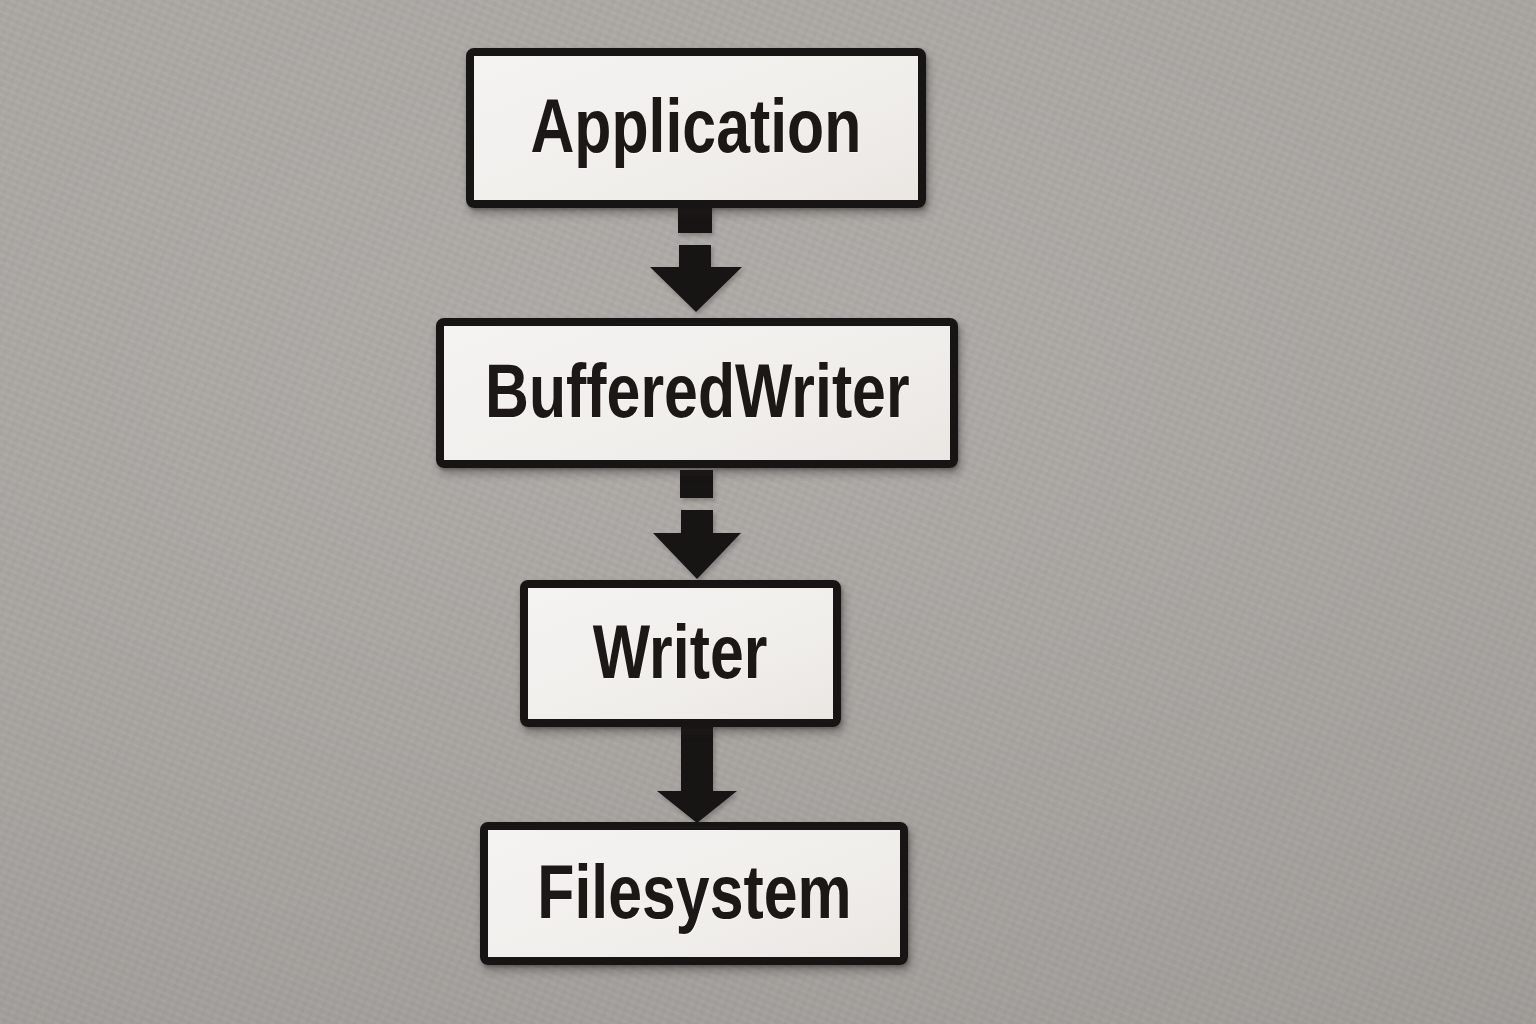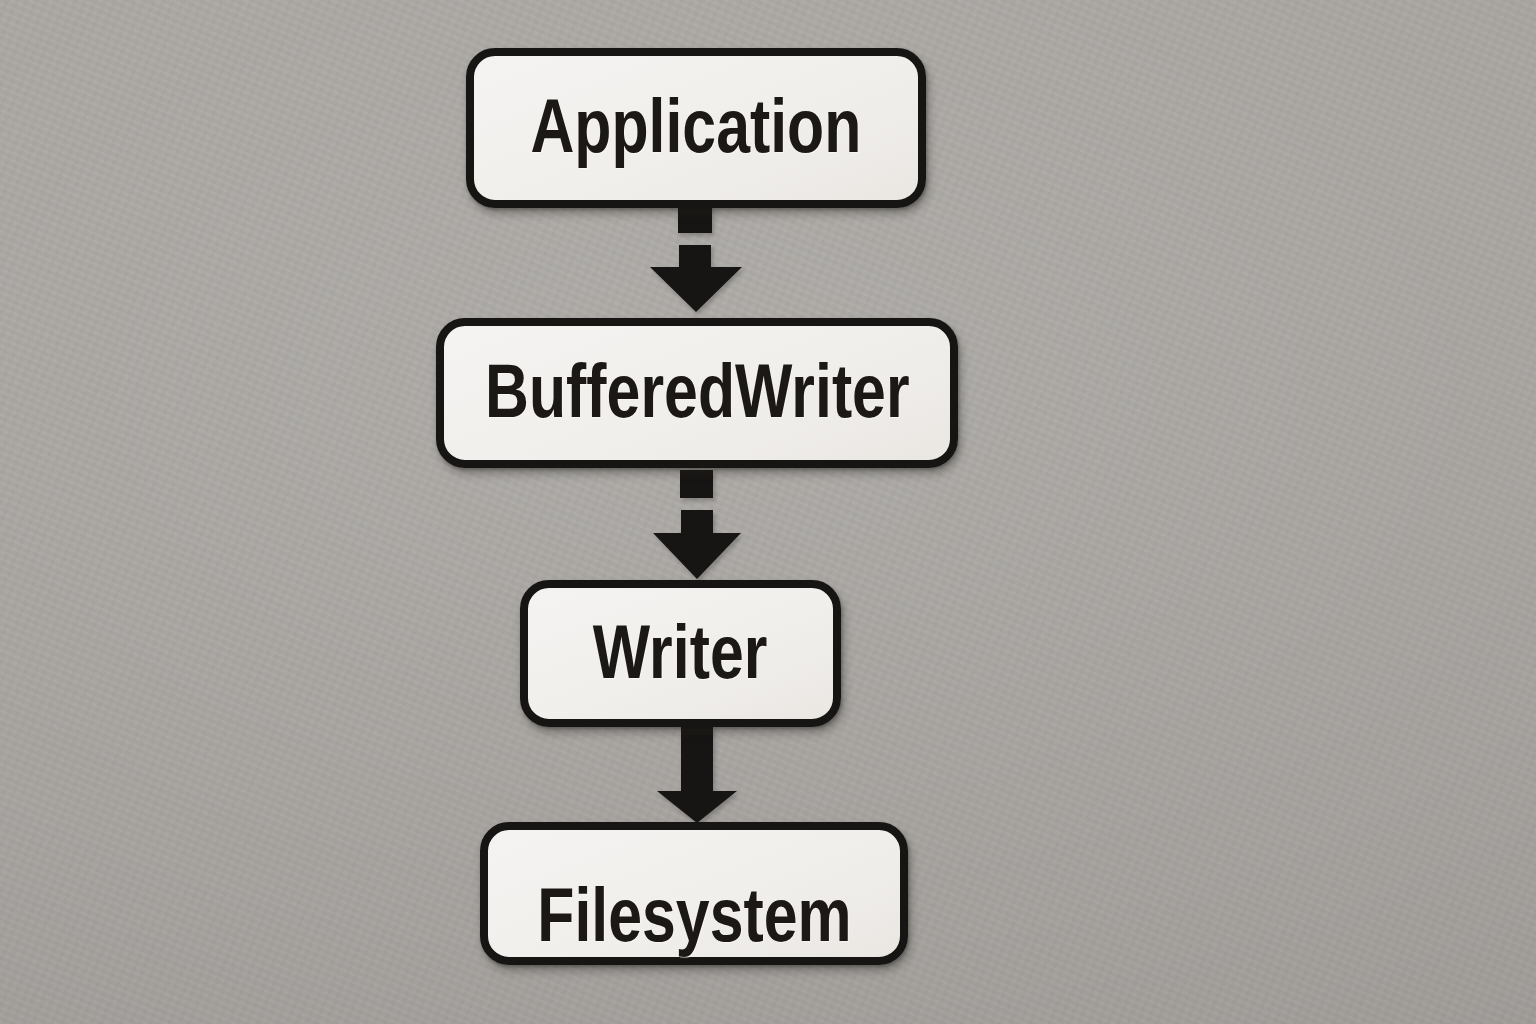--- a/index.html
+++ b/index.html
@@ -28,21 +28,21 @@
     inset: 0;
     background:
       repeating-linear-gradient(23deg, rgba(255,255,255,0.018) 0 3px, rgba(0,0,0,0.015) 3px 7px),
       repeating-linear-gradient(-67deg, rgba(255,255,255,0.013) 0 5px, rgba(0,0,0,0.012) 5px 9px);
     pointer-events: none;
   }
   .node {
     position: absolute;
     box-sizing: border-box;
     border: 8px solid #171513;
-    border-radius: 29px;
+    border-radius: 8px;
     background: linear-gradient(158deg, #f5f3f1 0%, #f1efec 55%, #eae7e3 100%);
     box-shadow:
       3px 6px 9px rgba(40,36,32,0.35),
       1px 2px 3px rgba(0,0,0,0.25);
     display: flex;
     align-items: center;
     justify-content: center;
     z-index: 2;
   }
   .node .label {
@@ -53,21 +53,21 @@
     transform: scaleX(0.8);
     transform-origin: 50% 50%;
     letter-spacing: 0px;
     text-shadow: 1px 1px 1px rgba(255,255,255,0.55);
     line-height: 1;
     padding-bottom: 4px;
   }
   .node-application    { left: 466px; top:  48px; width: 460px; height: 160px; }
   .node-bufferedwriter { left: 436px; top: 318px; width: 522px; height: 150px; justify-content: center; }
   .node-writer         { left: 520px; top: 580px; width: 321px; height: 147px; }
-  .node-filesystem     { left: 480px; top: 822px; width: 428px; height: 143px; align-items: flex-end; }
+  .node-filesystem     { left: 480px; top: 822px; width: 428px; height: 143px; }
 
   .arrow {
     position: absolute;
     z-index: 1;
     filter: drop-shadow(2px 3px 2px rgba(0,0,0,0.22));
   }
   .arrow .stub, .arrow .stem {
     position: absolute;
     background: #171513;
   }

